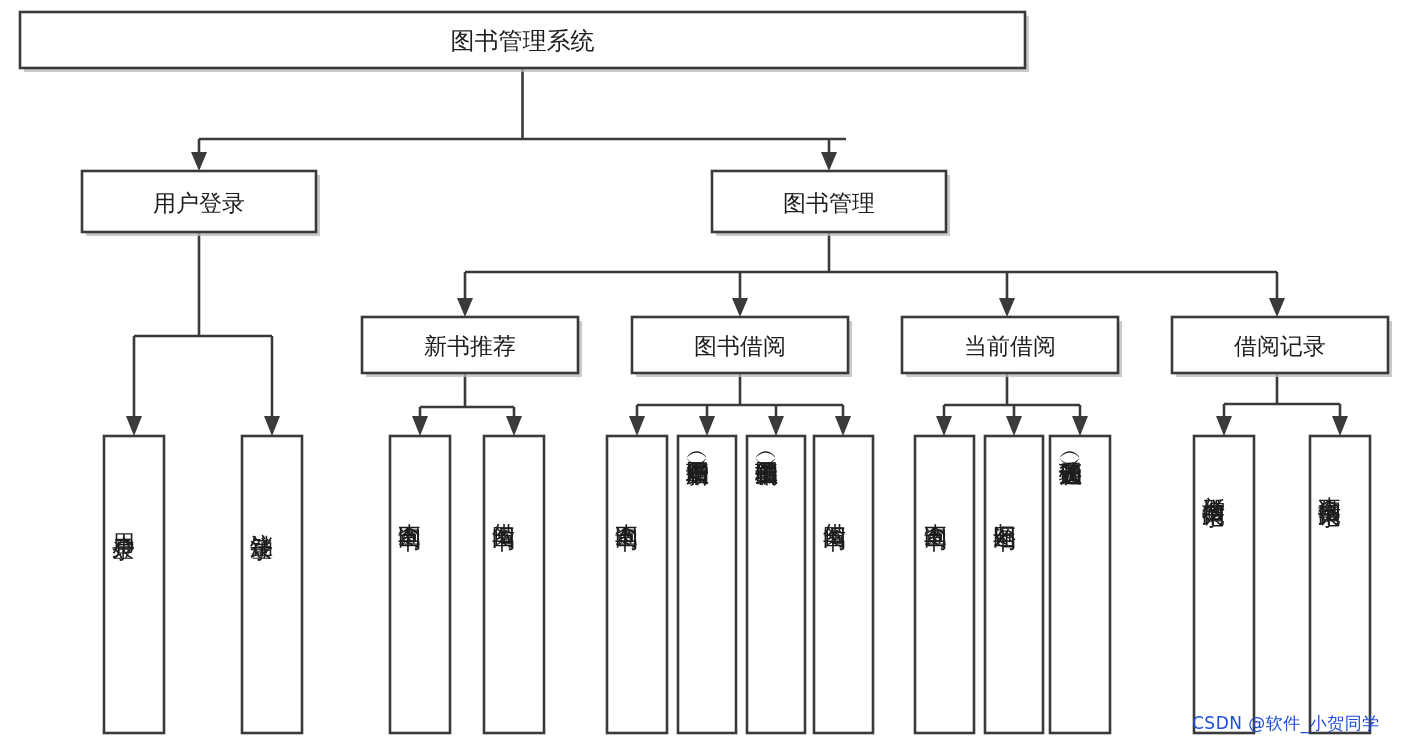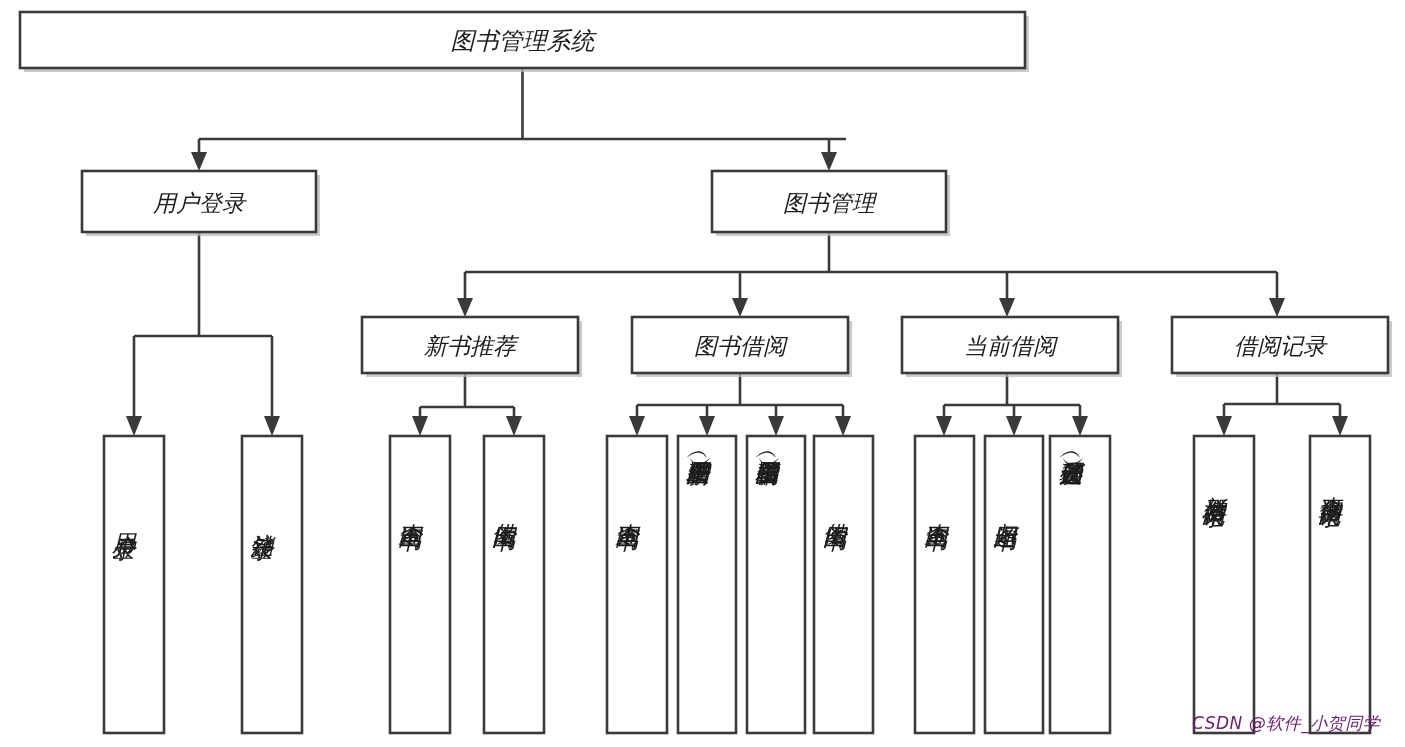--- a/index.html
+++ b/index.html
@@ -11,21 +11,20 @@
     width: 1405px;
     height: 747px;
     overflow: hidden;
     font-family: "DejaVu Sans", "Liberation Sans", sans-serif;
   }
   #diagram-root {
     position: relative;
     width: 1405px;
     height: 747px;
     background: #ffffff;
-    font-style: italic;
   }
   svg#tree-svg {
     position: absolute;
     top: 0;
     left: 0;
     width: 1405px;
     height: 747px;
     display: block;
   }
   .node-box {
@@ -71,21 +70,21 @@
     text-align: left;
     white-space: nowrap;
     pointer-events: none;
   }
   .watermark {
     position: absolute;
     left: 1192px;
     top: 712px;
     font-family: "DejaVu Sans", "Liberation Sans", sans-serif;
     font-size: 17px;
-    color: #701a75;
+    color: #1d4ed8;
     white-space: nowrap;
     letter-spacing: 0.5px;
   }
 </style>
 </head>
 <body>
 
 <div id="diagram-root">
 
   <svg id="tree-svg" viewBox="0 0 1405 747" xmlns="http://www.w3.org/2000/svg">

